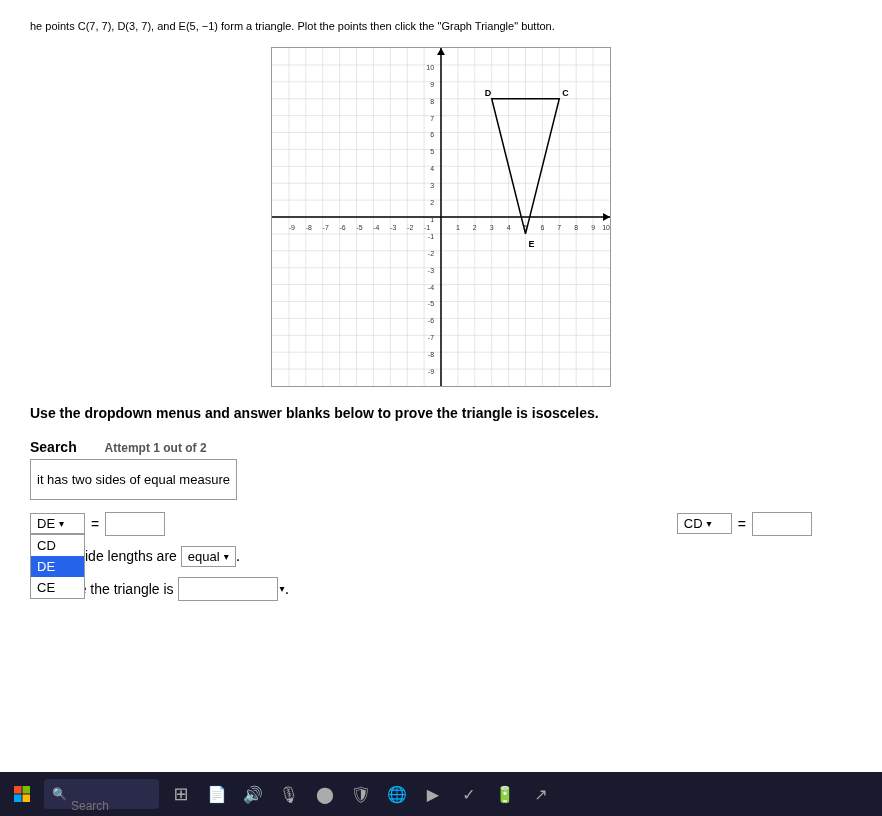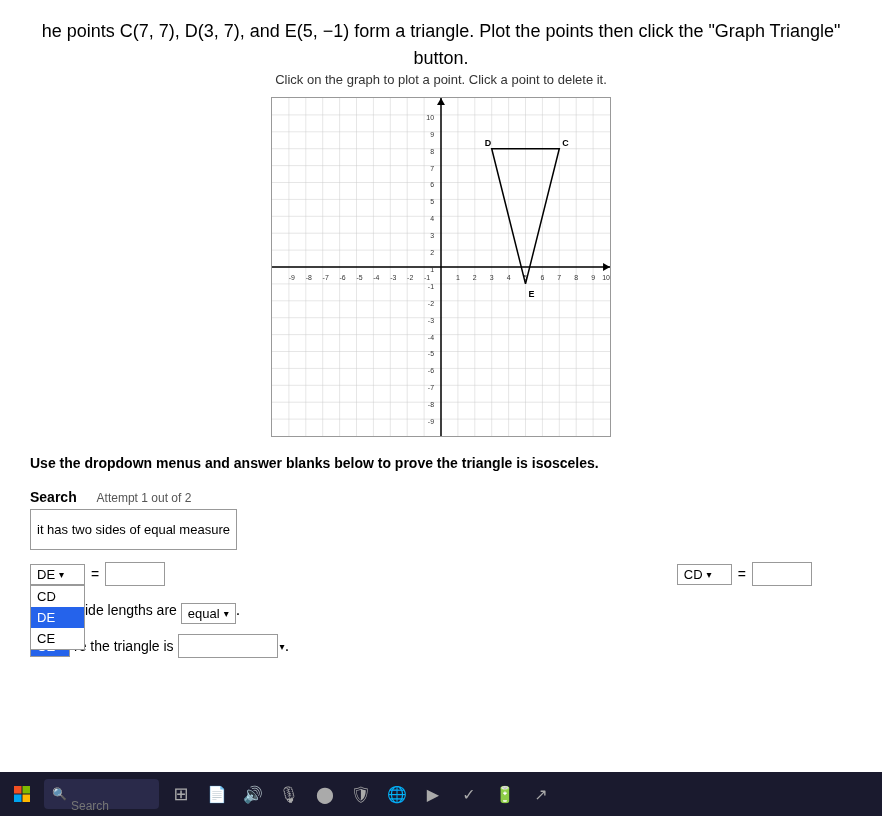--- a/index.html
+++ b/index.html
@@ -10,23 +10,23 @@
       width: 882px;
       min-height: 816px;
       overflow-x: hidden;
     }
 
     .main-content {
       padding: 18px 30px 10px 30px;
     }
 
     .problem-title {
-      font-size: 18px;
+      font-size: 11px;
       line-height: 1.5;
-      text-align: center;
+      margin-bottom: 12px;
     }
 
     .graph-instruction {
       text-align: center;
       font-size: 13px;
       margin-bottom: 10px;
       color: #333;
     }
 
     .graph-container {
@@ -60,23 +60,23 @@
     }
 
     .answer-label {
       font-size: 14px;
       font-weight: bold;
       margin-bottom: 4px;
     }
 
     .attempt-text {
       font-size: 12px;
-      font-weight: normal;
+      font-weight: bold;
       color: #555;
-      margin-left: 16px;
+      margin-left: 24px;
     }
 
     .proof-line {
       font-size: 14px;
       margin-bottom: 12px;
       display: flex;
       align-items: center;
       flex-wrap: wrap;
       gap: 4px;
     }
@@ -225,23 +225,20 @@
   </style>
 </head>
 <body>
 
 <div class="main-content">
 
   <div class="problem-title">
     <span>he points C(7, 7), D(3, 7), and E(5, −1) form a triangle. Plot the points then click the "Graph Triangle" button.</span>
   </div>
 
-  <div class="graph-instruction">
-    <span>Click on the graph to plot a point. Click a point to delete it.</span>
-  </div>
 
   <div class="graph-container">
     <div class="graph-area">
       <svg class="grid-svg" viewBox="0 0 340 340" xmlns="http://www.w3.org/2000/svg">
 
         <g stroke="#ccc" stroke-width="0.5">
           <line x1="17" y1="0" x2="17" y2="340"></line>
           <line x1="34" y1="0" x2="34" y2="340"></line>
           <line x1="51" y1="0" x2="51" y2="340"></line>
           <line x1="68" y1="0" x2="68" y2="340"></line>
@@ -385,21 +382,21 @@
     <div class="side-lengths-row">
 
       <div style="position:relative; display:inline-block; margin-right:4px;">
         <div style="border:1px solid #999; padding:2px 6px; font-size:13px; background:#fff; display:flex; align-items:center; cursor:pointer; min-width:40px;">
           <span>CD</span>
         </div>
       </div>
 
       <span class="side-text">side lengths are</span>
 
-      <div style="border:1px solid #999; padding:2px 6px; font-size:13px; background:#fff; display:inline-flex; align-items:center; cursor:pointer;margin-top:7px;">
+      <div style="border:1px solid #999; padding:2px 6px; font-size:13px; background:#fff; display:inline-flex; align-items:center; cursor:pointer;">
         <span>equal</span>
         <span style="margin-left:4px; font-size:10px;">▾</span>
       </div>
       <span>.</span>
     </div>
 
     <div class="triangle-row">
       <div style="border:1px solid #999; padding:2px 6px; font-size:13px; background:#2563eb; color:#fff; display:inline-flex; align-items:center; cursor:pointer; min-width:40px;">
         <span>CE</span>
       </div>

